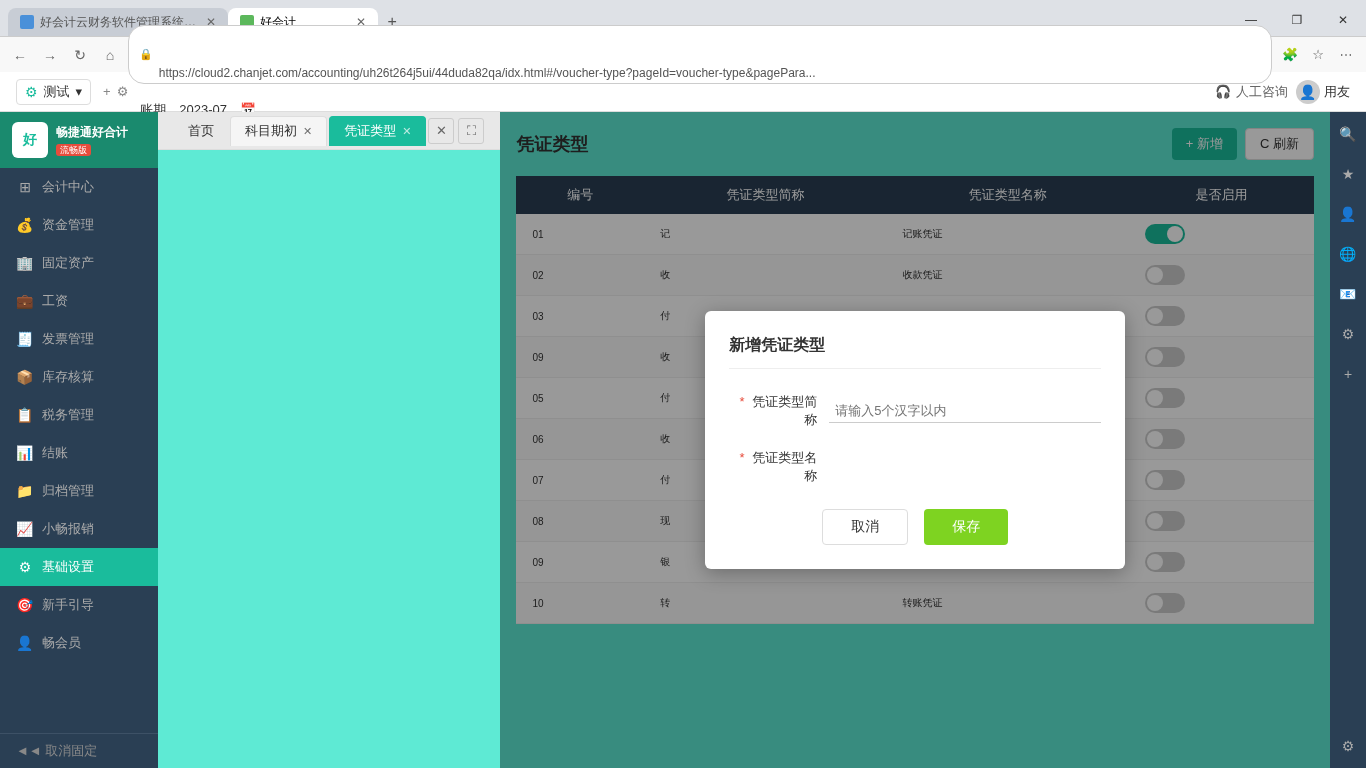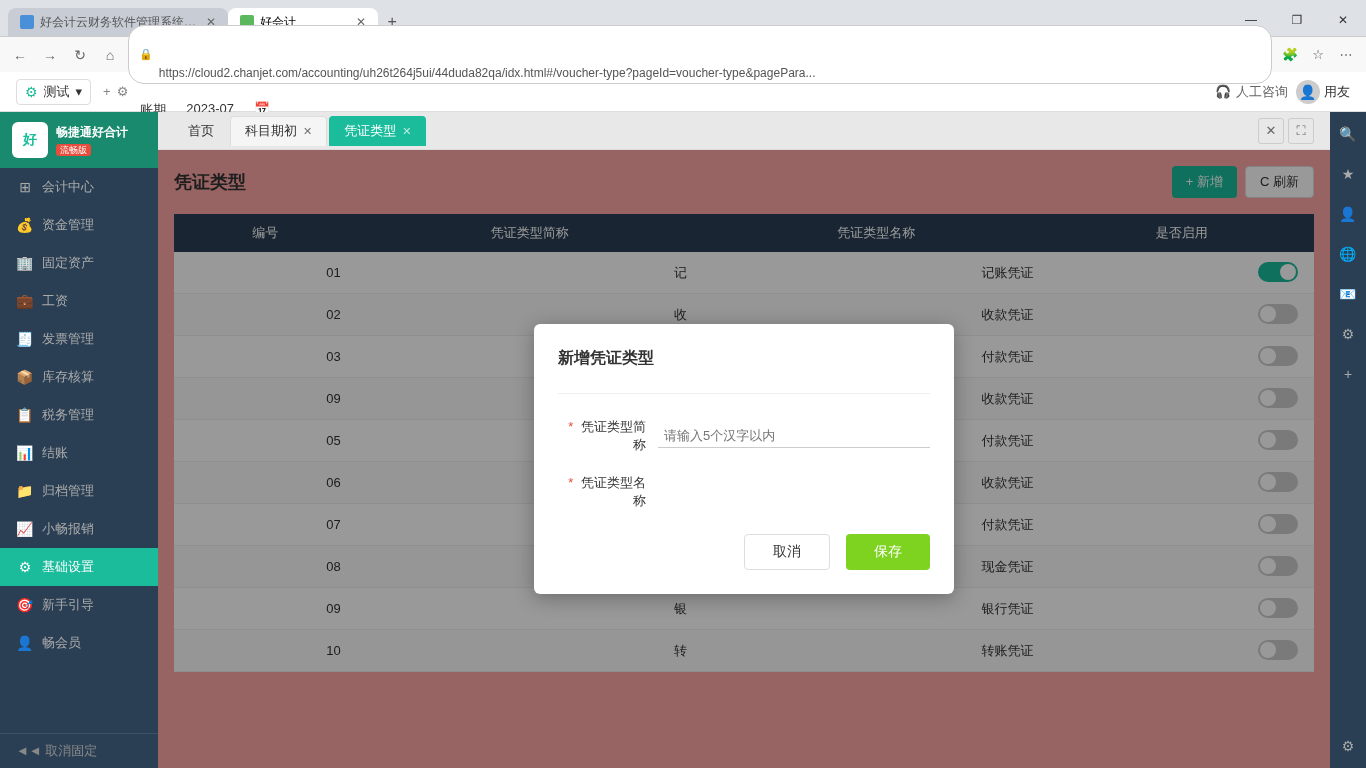--- a/index.html
+++ b/index.html
@@ -30,27 +30,27 @@
     .logo-icon { width: 36px; height: 36px; background: #fff; border-radius: 6px; display: flex; align-items: center; justify-content: center; }
     .sidebar-item { display: flex; align-items: center; gap: 8px; padding: 10px 16px; cursor: pointer; color: #aaa; font-size: 13px; }
     .sidebar-item.active { background: #1abc9c; color: #fff; }
     .sidebar-icon { width: 18px; height: 18px; display: flex; align-items: center; justify-content: center; font-size: 14px; flex-shrink: 0; }
     .sidebar-bottom { margin-top: auto; padding: 8px 16px; color: #888; font-size: 13px; cursor: pointer; border-top: 1px solid #3d5166; }
 
     
     .top-bar { background: #fff; border-bottom: 1px solid #ddd; display: flex; align-items: center; padding: 0 16px; height: 40px; gap: 12px; }
     .workspace-selector { display: flex; align-items: center; gap: 6px; font-size: 13px; color: #333; cursor: pointer; border: 1px solid #ddd; border-radius: 4px; padding: 3px 8px; }
     .top-bar-actions { display: flex; align-items: center; gap: 8px; margin-left: auto; }
-    .period-badge { display: flex; align-items: flex-start; gap: 20px; font-size: 13px; color: #333; margin-top: 36px; }
+    .period-badge { display: flex; align-items: center; gap: 13px; font-size: 13px; color: #333; margin-top: 36px; }
     .consult-btn { display: flex; align-items: center; gap: 4px; color: #666; font-size: 13px; cursor: pointer; }
     .user-btn { display: flex; align-items: center; gap: 4px; color: #333; font-size: 13px; cursor: pointer; }
     .user-avatar { width: 24px; height: 24px; border-radius: 50%; background: #ccc; display: flex; align-items: center; justify-content: center; }
 
     
-    .main-content { flex: 1; display: flex; flex-direction: column; background: #fca5a5; overflow: hidden; }
+    .main-content { flex: 1; display: flex; flex-direction: row; background: #5eead4; overflow: hidden; }
 
     
     .page-tabs { display: flex; align-items: center; background: #e8e8e8; border-bottom: 1px solid #ddd; padding: 0 16px; height: 38px; gap: 2px; }
     .page-tab { display: flex; align-items: center; gap: 6px; padding: 0 14px; height: 30px; border-radius: 4px 4px 0 0; font-size: 13px; cursor: pointer; }
     .page-tab.home { color: #333; }
     .page-tab.normal { background: #f5f5f5; color: #333; border: 1px solid #ddd; border-bottom: none; }
     .page-tab.active { background: #1abc9c; color: #fff; border: 1px solid #1abc9c; border-bottom: none; }
     .page-tab-close { font-size: 11px; color: inherit; cursor: pointer; opacity: 0.7; }
     .tab-expand-btn { margin-left: auto; width: 26px; height: 26px; display: flex; align-items: center; justify-content: center; cursor: pointer; color: #666; border: 1px solid #ccc; border-radius: 3px; }
 
@@ -61,37 +61,37 @@
     .header-actions { display: flex; gap: 8px; }
     .btn-primary { background: #1abc9c; color: #fff; border: none; padding: 6px 14px; border-radius: 4px; cursor: pointer; font-size: 13px; display: flex; align-items: center; gap: 4px; }
     .btn-default { background: #fff; color: #333; border: 1px solid #ddd; padding: 6px 14px; border-radius: 4px; cursor: pointer; font-size: 13px; display: flex; align-items: center; gap: 4px; }
 
     
     .data-table { width: 100%; border-collapse: collapse; background: #fff; }
     .data-table thead tr { background: #2a3f54; color: #fff; }
     .data-table thead th { padding: 10px 16px; text-align: center; font-size: 13px; font-weight: normal; }
     .data-table tbody tr { border-bottom: 1px solid #eee; }
     .data-table tbody tr:nth-child(even) { background: #fafafa; }
-    .data-table tbody td { padding: 10px 16px; text-align: right; font-size: 13px; color: #333; }
+    .data-table tbody td { padding: 10px 16px; text-align: left; font-size: 10px; color: #333; }
 
     
     .toggle { width: 40px; height: 20px; border-radius: 10px; display: inline-flex; align-items: center; padding: 2px; cursor: pointer; }
     .toggle.on { background: #1abc9c; justify-content: flex-end; }
     .toggle.off { background: #ccc; justify-content: flex-start; }
     .toggle-knob { width: 16px; height: 16px; background: #fff; border-radius: 50%; }
 
     
     .modal-overlay { position: absolute; top: 0; left: 0; right: 0; bottom: 0; background: rgba(0,0,0,0.4); display: flex; align-items: center; justify-content: center; z-index: 100; }
     .modal { background: #fff; border-radius: 6px; width: 420px; padding: 24px; box-shadow: 0 4px 20px rgba(0,0,0,0.3); }
-    .modal-title { font-size: 16px; color: #333; font-weight: bold; margin-bottom: 24px; border-bottom: 1px solid #eee; padding-bottom: 24px; }
+    .modal-title { font-size: 16px; color: #333; font-weight: bold; margin-bottom: 24px; border-bottom: 1px solid #eee; padding-bottom: 12px; }
     .form-row { display: flex; align-items: center; margin-bottom: 20px; }
     .form-label { width: 100px; text-align: right; padding-right: 12px; font-size: 13px; color: #333; flex-shrink: 0; }
     .form-label .required { color: #e74c3c; margin-right: 4px; }
     .form-input { flex: 1; border: none; border-bottom: 1px solid #ccc; padding: 4px 6px; font-size: 13px; color: #333; outline: none; }
-    .modal-footer { display: flex; justify-content: flex-end; gap: 16px; margin-top: 24px; }
+    .modal-footer { display: flex; justify-content: center; gap: 16px; margin-top: 24px; }
     .btn-cancel { background: #fff; color: #333; border: 1px solid #ddd; padding: 8px 28px; border-radius: 4px; cursor: pointer; font-size: 14px; }
     .btn-save { background: #7ed321; color: #fff; border: none; padding: 8px 28px; border-radius: 4px; cursor: pointer; font-size: 14px; }
 
     
     .right-panel { width: 36px; background: #2a3f54; display: flex; flex-direction: column; align-items: center; padding: 8px 0; gap: 12px; flex-shrink: 0; }
     .right-panel-btn { width: 28px; height: 28px; display: flex; align-items: center; justify-content: center; color: #aaa; cursor: pointer; border-radius: 4px; font-size: 14px; }
 
     .window-controls { display: flex; gap: 0; margin-left: auto; }
     .win-btn { width: 46px; height: 32px; display: flex; align-items: center; justify-content: center; cursor: pointer; color: #333; font-size: 12px; background: transparent; border: none; }
   </style>

